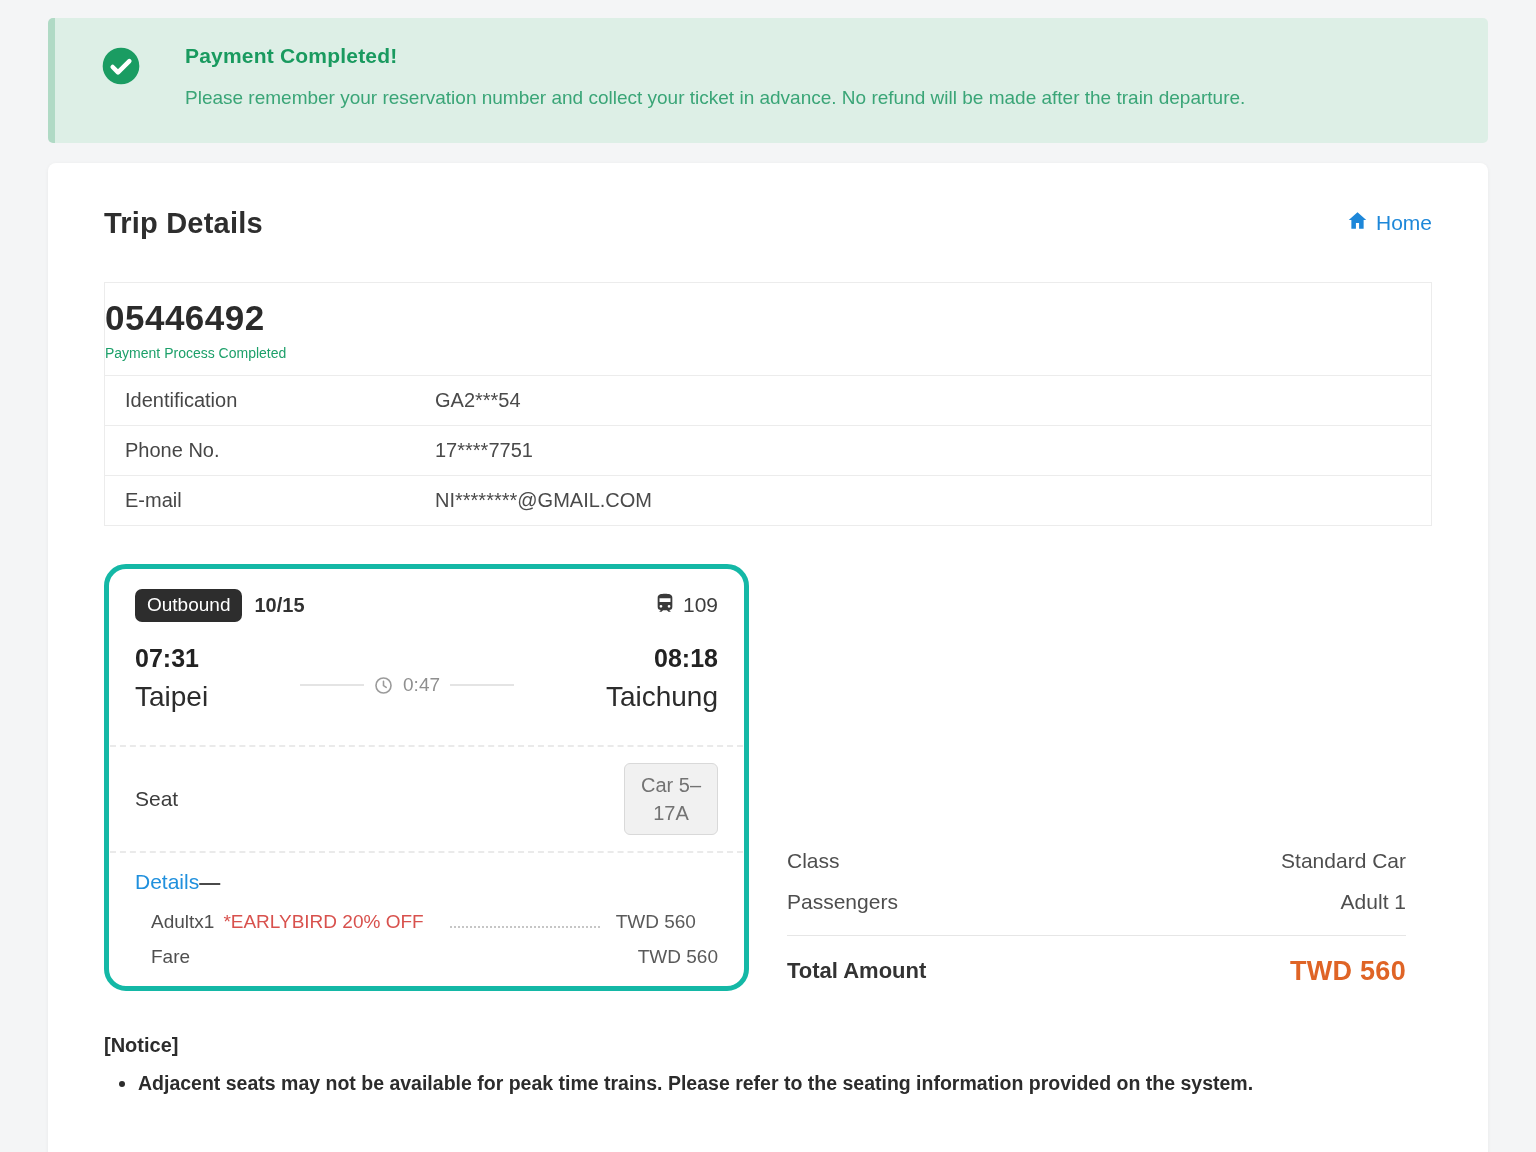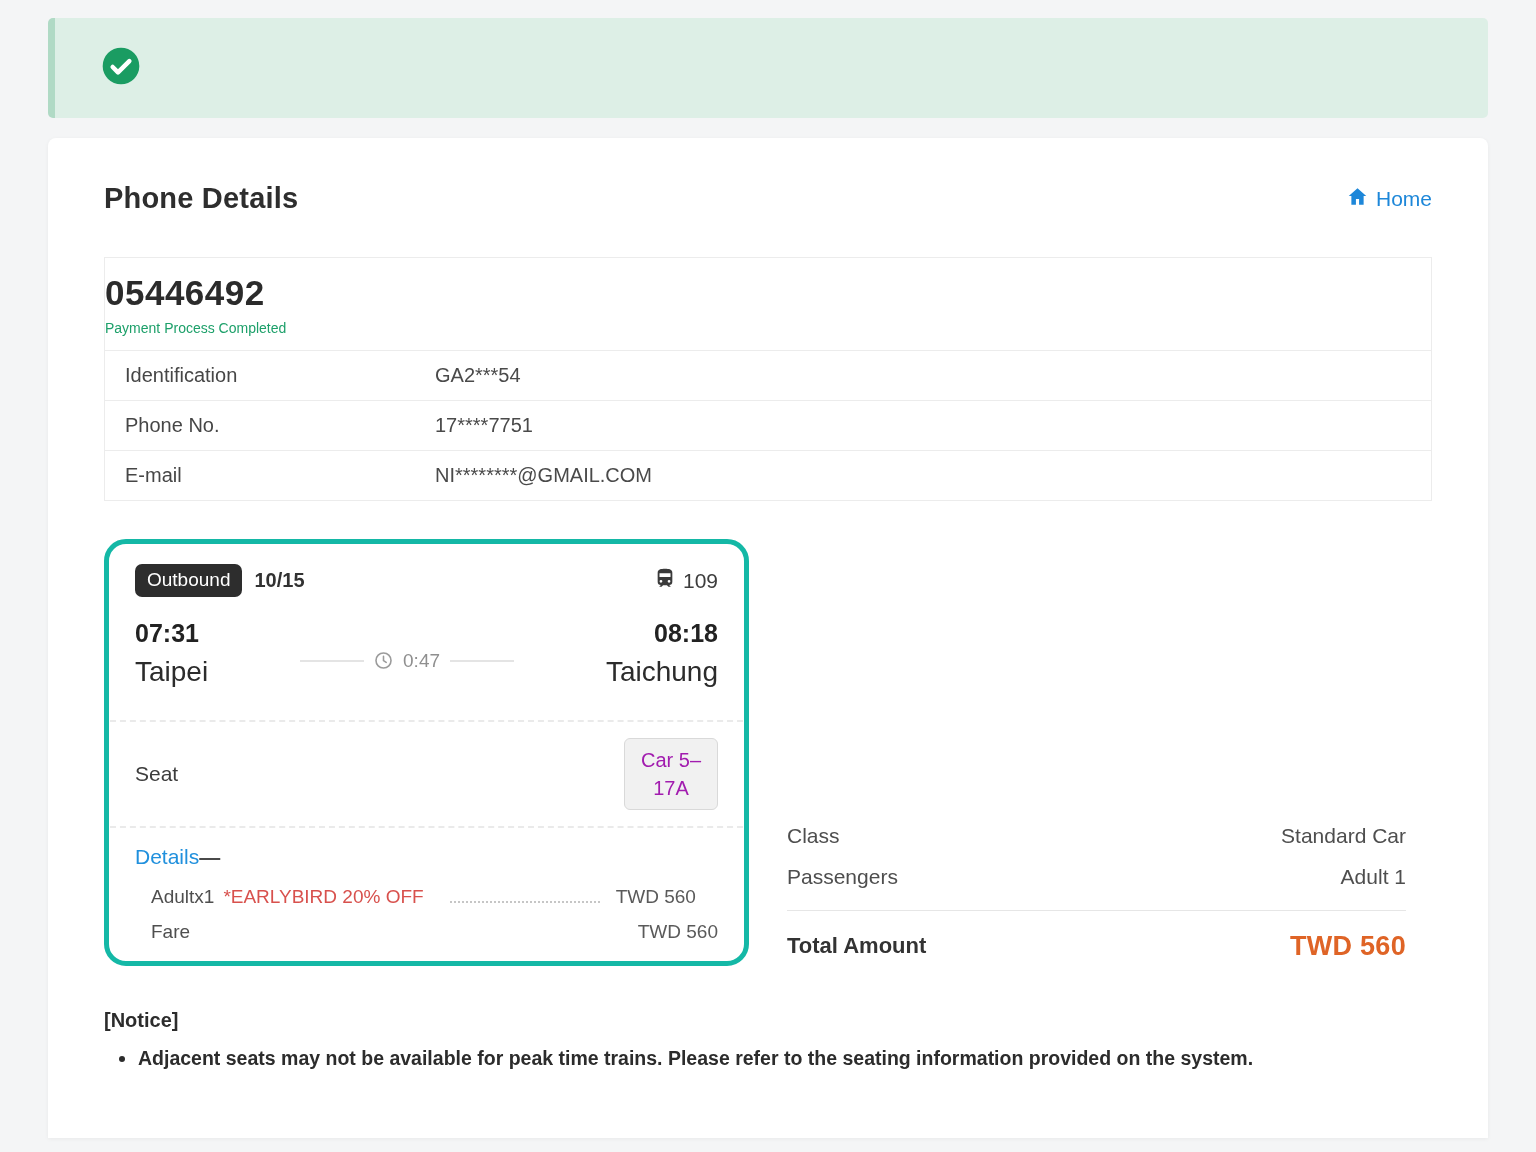--- a/index.html
+++ b/index.html
@@ -99,21 +99,21 @@
 
   .seat-row {
     display: flex; justify-content: space-between; align-items: center;
     padding: 16px 26px;
   }
   .seat-label { font-size: 21px; color: #3c3c3c; }
   .seat-chip {
     background: #f1f1f1; border: 1px solid #d9d9d9; border-radius: 6px;
     padding: 7px 0; min-width: 94px;
     font-family: "Liberation Sans", sans-serif;
-    font-size: 20px; color: #a21caf; line-height: 28px;
+    font-size: 20px; color: #737373; line-height: 28px;
     text-align: center; cursor: pointer;
   }
   .seat-chip span { display: block; }
 
   .details { padding: 16px 26px 16px; }
   .details-head { display: flex; justify-content: flex-start; align-items: center; }
   .details-link { font-size: 21px; color: #2090dd; text-decoration: none; cursor: pointer; line-height: 26px; }
   .collapse-toggle { font-size: 21px; font-weight: 700; color: #4a4a4a; cursor: pointer; line-height: 26px; }
   .fare-row {
     display: flex; align-items: baseline;
@@ -156,26 +156,30 @@
 </head>
 <body>
 
 <div class="banner">
   <span class="check">
     <svg width="40" height="40" viewBox="0 0 24 24">
       <circle cx="12" cy="12" r="11" fill="#1a9c62"></circle>
       <path d="M7 12.6l3.2 3.2L17 9.1" stroke="#ffffff" stroke-width="2.7" fill="none" stroke-linecap="round" stroke-linejoin="round"></path>
     </svg>
   </span>
+  <div class="banner-text">
+    <div class="banner-title">Payment Completed!</div>
+    <div class="banner-msg">Please remember your reservation number and collect your ticket in advance. No refund will be made after the train departure.</div>
+  </div>
 </div>
 
 <div class="card">
 
   <div class="card-header">
-    <h1 class="page-title">Phone Details</h1>
+    <h1 class="page-title">Trip Details</h1>
     <a class="home-link">
       <span>
         <svg width="21" height="21" viewBox="0 0 24 24" fill="#1d87d9">
           <path d="M12 2.5l10 9h-3v10h-5.2v-6.6H10.2v6.6H5v-10H2z"></path>
         </svg>
       </span>
       <span>Home</span>
     </a>
   </div>
 

